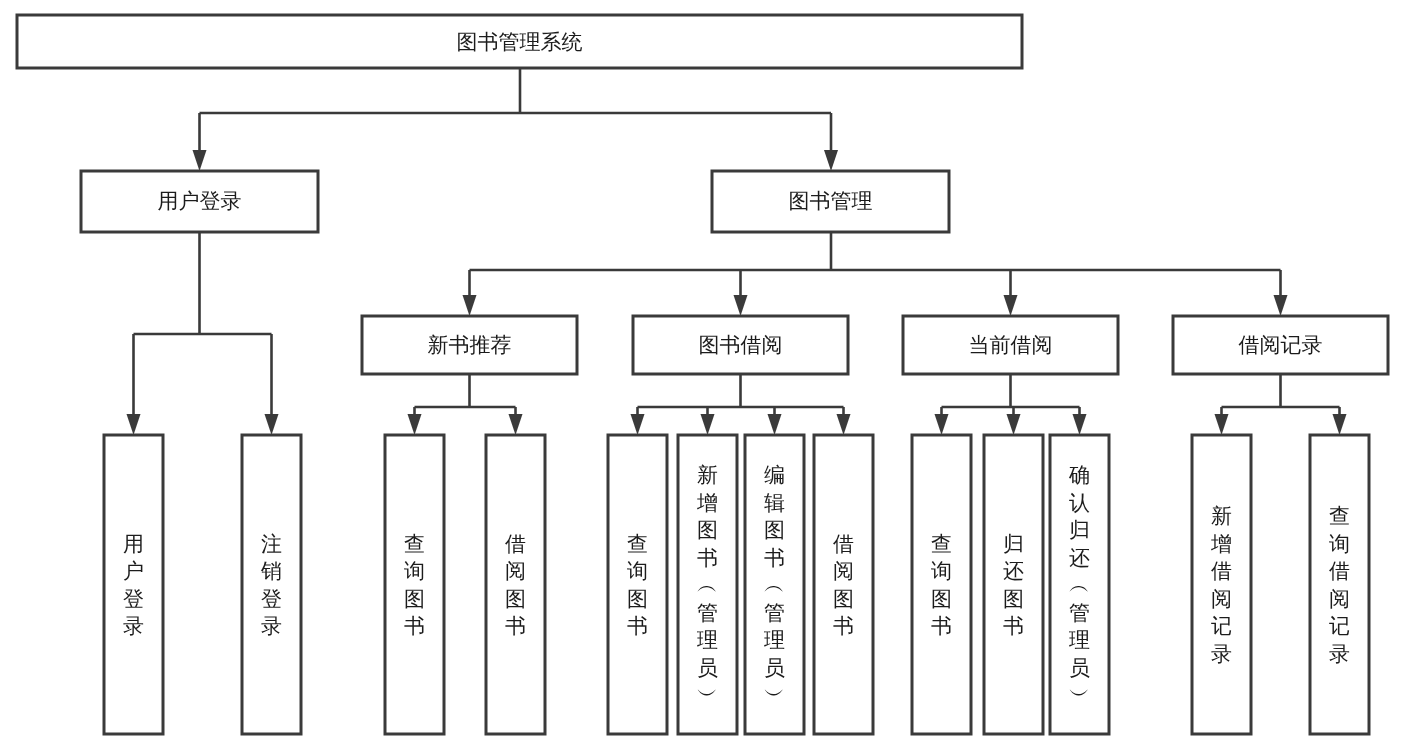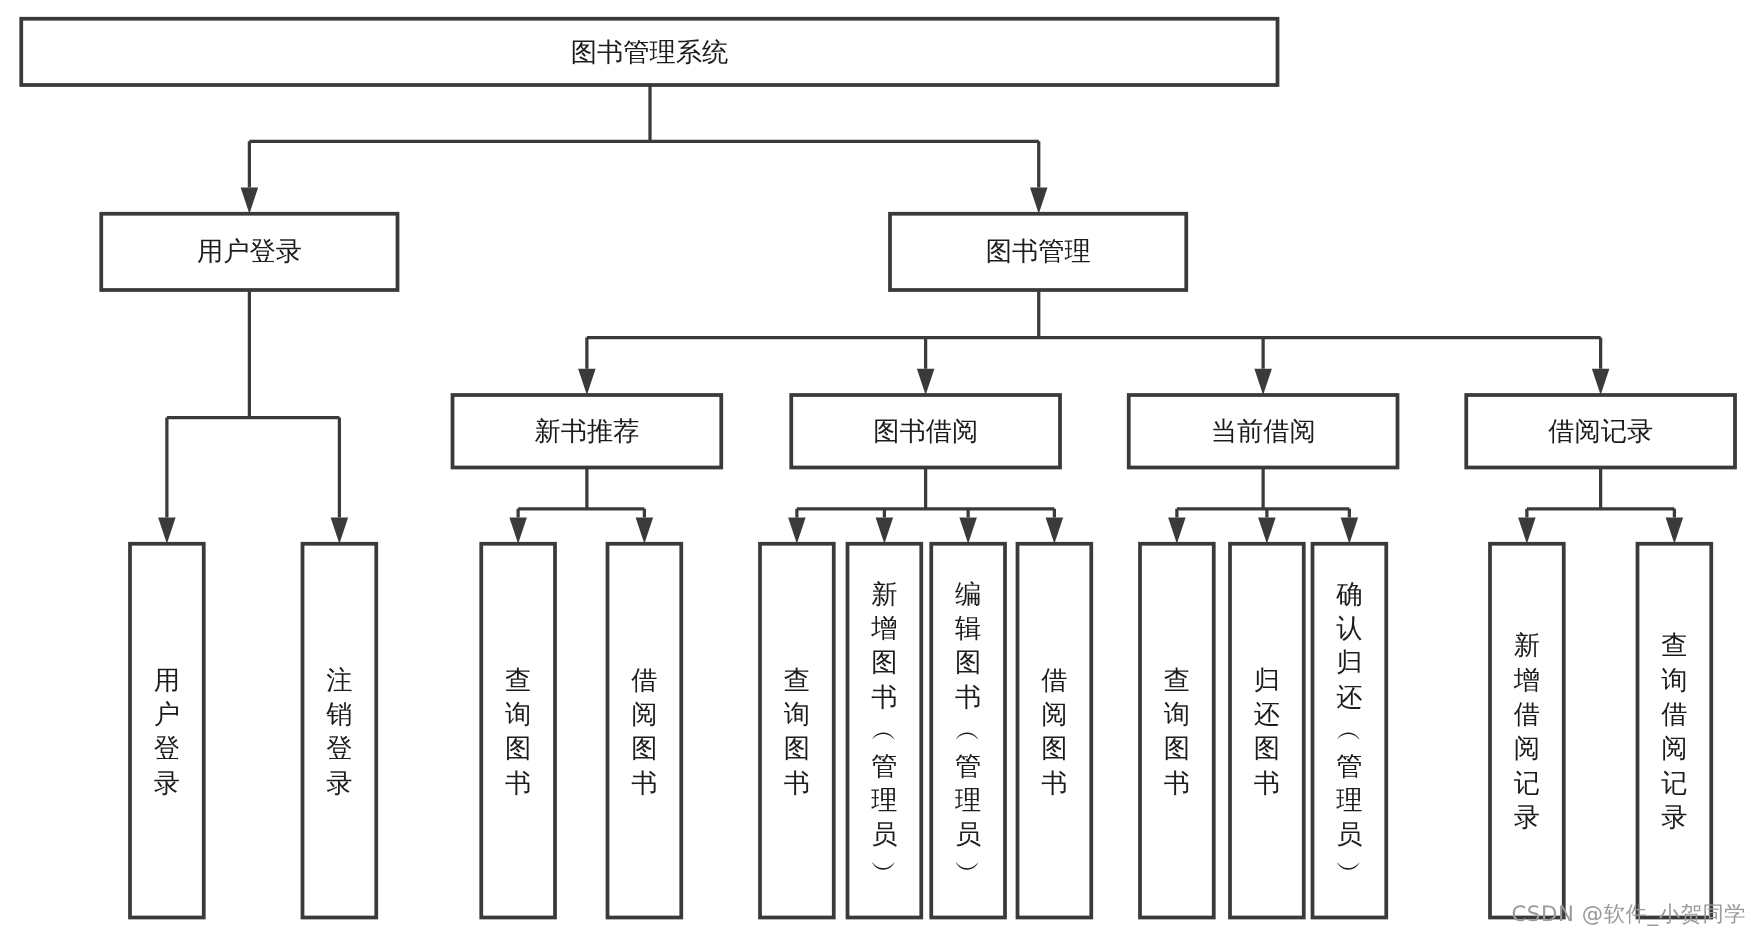--- a/index.html
+++ b/index.html
@@ -226,15 +226,14 @@
           <text class="node-label-vert" x="1221.5" y="523.45" font-size="21"><tspan x="1221.5">新</tspan><tspan x="1221.5" dy="27.5">增</tspan><tspan x="1221.5" dy="27.5">借</tspan><tspan x="1221.5" dy="27.5">阅</tspan><tspan x="1221.5" dy="27.5">记</tspan><tspan x="1221.5" dy="27.5">录</tspan></text>
         </g>
         <g>
           <rect class="node-box" x="1310" y="435" width="59" height="299"></rect>
           <text class="node-label-vert" x="1339.5" y="523.45" font-size="21"><tspan x="1339.5">查</tspan><tspan x="1339.5" dy="27.5">询</tspan><tspan x="1339.5" dy="27.5">借</tspan><tspan x="1339.5" dy="27.5">阅</tspan><tspan x="1339.5" dy="27.5">记</tspan><tspan x="1339.5" dy="27.5">录</tspan></text>
         </g>
       </g>
 
   </svg>
 
-  <div class="watermark">CSDN @软件_小贺同学</div>
 
 </div>
 
 </body></html>

